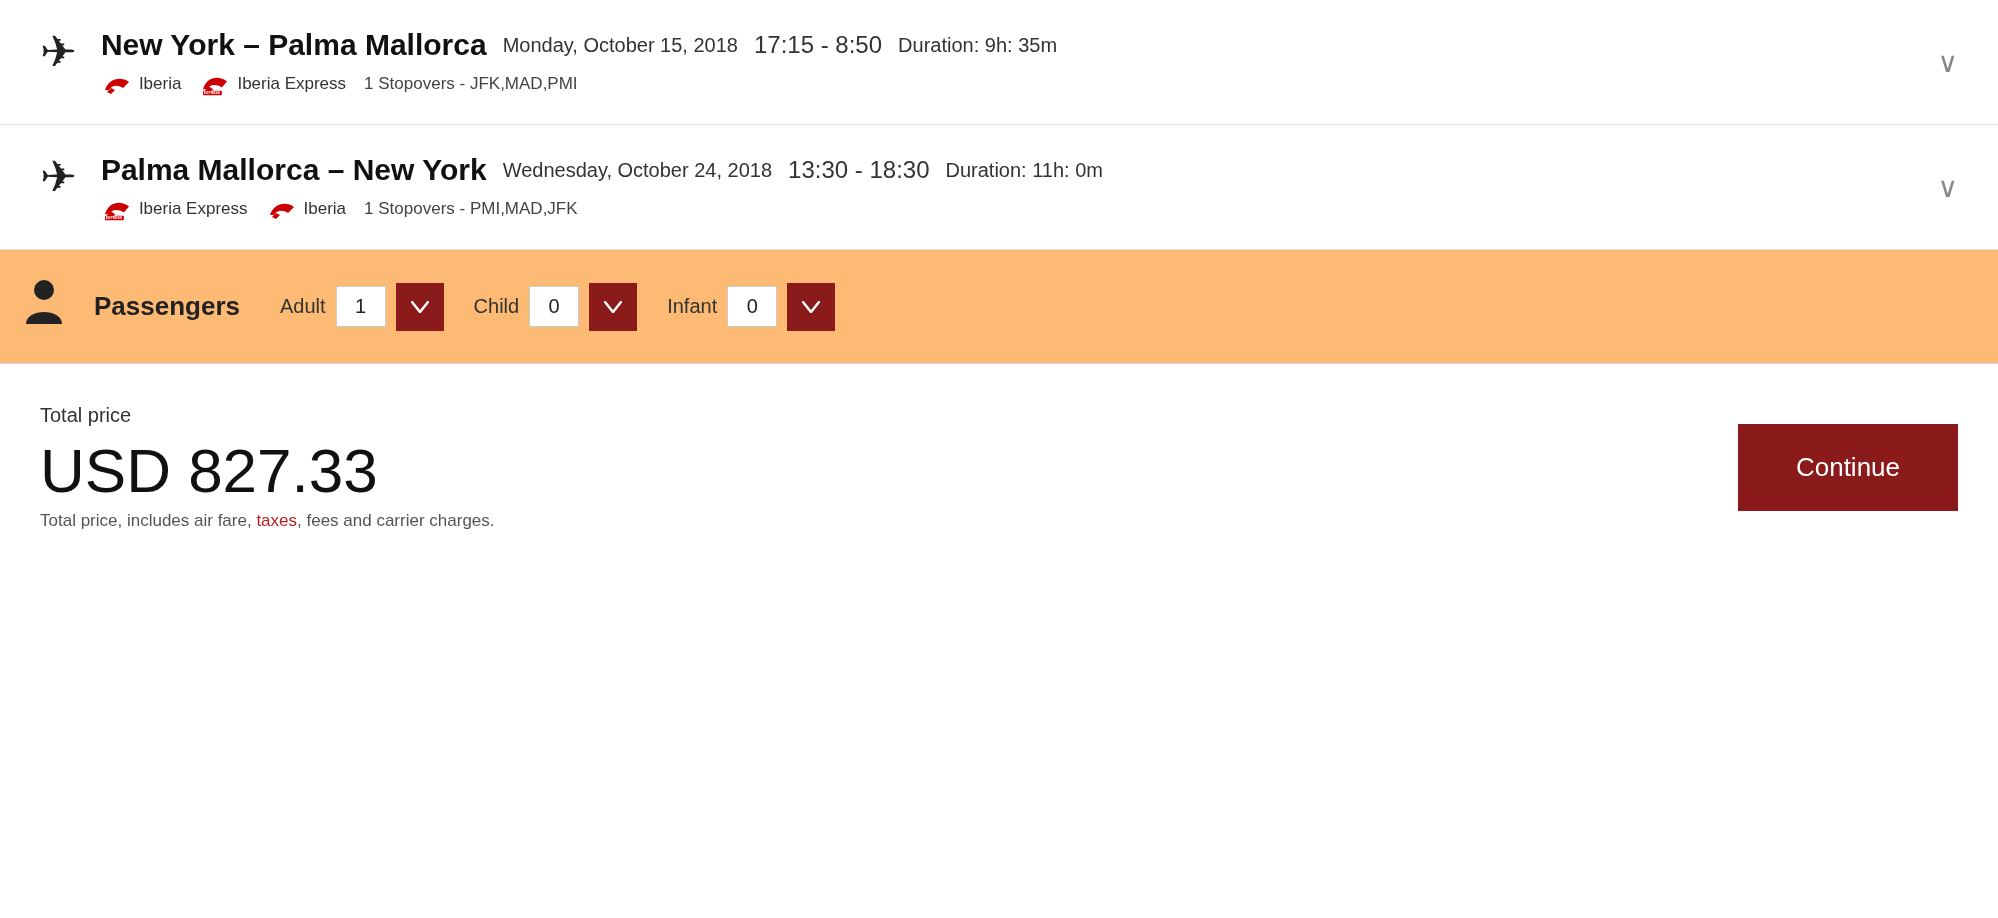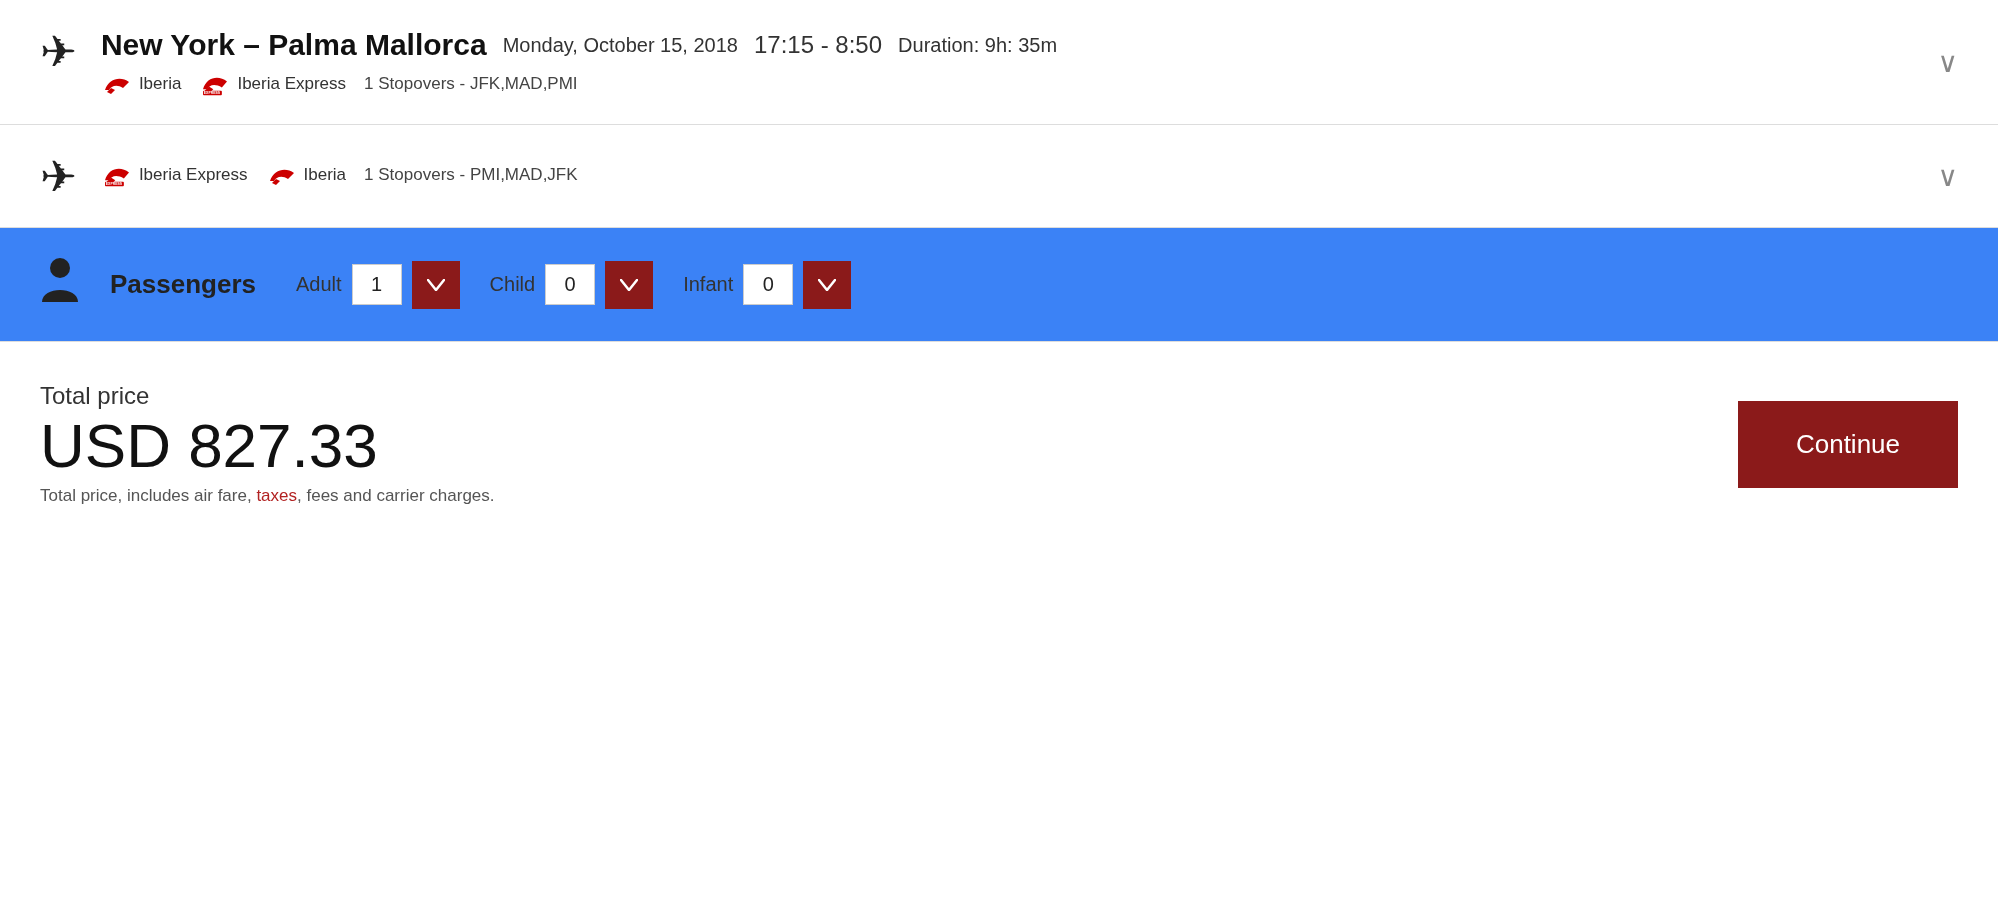--- a/index.html
+++ b/index.html
@@ -87,22 +87,22 @@
       position: absolute;
       right: 40px;
       top: 50%;
       transform: translateY(-50%);
       font-size: 28px;
       color: #888;
       cursor: pointer;
     }
 
     .passengers-section {
-      background: #3b82f6;
-      padding: 28px 40px;
+      background: #fdba74;
+      padding: 28px 24px;
       border-bottom: 1px solid #ddd;
     }
 
     .passengers-inner {
       display: flex;
       align-items: center;
       gap: 30px;
     }
 
     .passenger-icon {
@@ -152,23 +152,23 @@
     .price-section {
       padding: 40px 40px 30px 40px;
       display: flex;
       align-items: center;
       justify-content: space-between;
     }
 
     .price-left {}
 
     .price-label {
-      font-size: 24px;
-      color: #333;
-      margin-bottom: 2px;
+      font-size: 20px;
+      color: #333;
+      margin-bottom: 10px;
     }
 
     .price-value {
       font-size: 62px;
       font-weight: 300;
       color: #111;
       line-height: 1.1;
     }
 
     .price-note {
@@ -232,20 +232,26 @@
       </div>
       <span class="stopovers">1 Stopovers - JFK,MAD,PMI</span>
     </div>
   </div>
   <div class="chevron-down">∨</div>
 </div>
 
 <div class="flight-row">
   <div class="flight-icon">✈</div>
   <div class="flight-details">
+    <div class="flight-top">
+      <span class="flight-route">Palma Mallorca – New York</span>
+      <span class="flight-date">Wednesday, October 24, 2018</span>
+      <span class="flight-time">13:30 - 18:30</span>
+      <span class="flight-duration">Duration: 11h: 0m</span>
+    </div>
     <div class="flight-bottom">
 
       <div class="airline-logo">
         <svg class="logo-iberia-express" viewBox="0 0 36 28">
           <path d="M4 20 C8 6, 22 3, 32 11 L26 18 C18 13, 11 15, 9 20 Z" fill="#cc0000"></path>
           <path d="M6 22 L11 17 L16 20 L11 25 Z" fill="#cc0000"></path>
           <rect x="4" y="22" width="22" height="5" fill="#cc0000" rx="1"></rect>
           <text x="5" y="26" font-size="4" fill="white" font-weight="bold" font-family="Arial">EXPRESS</text>
         </svg>
         <span class="airline-name">Iberia Express</span>

